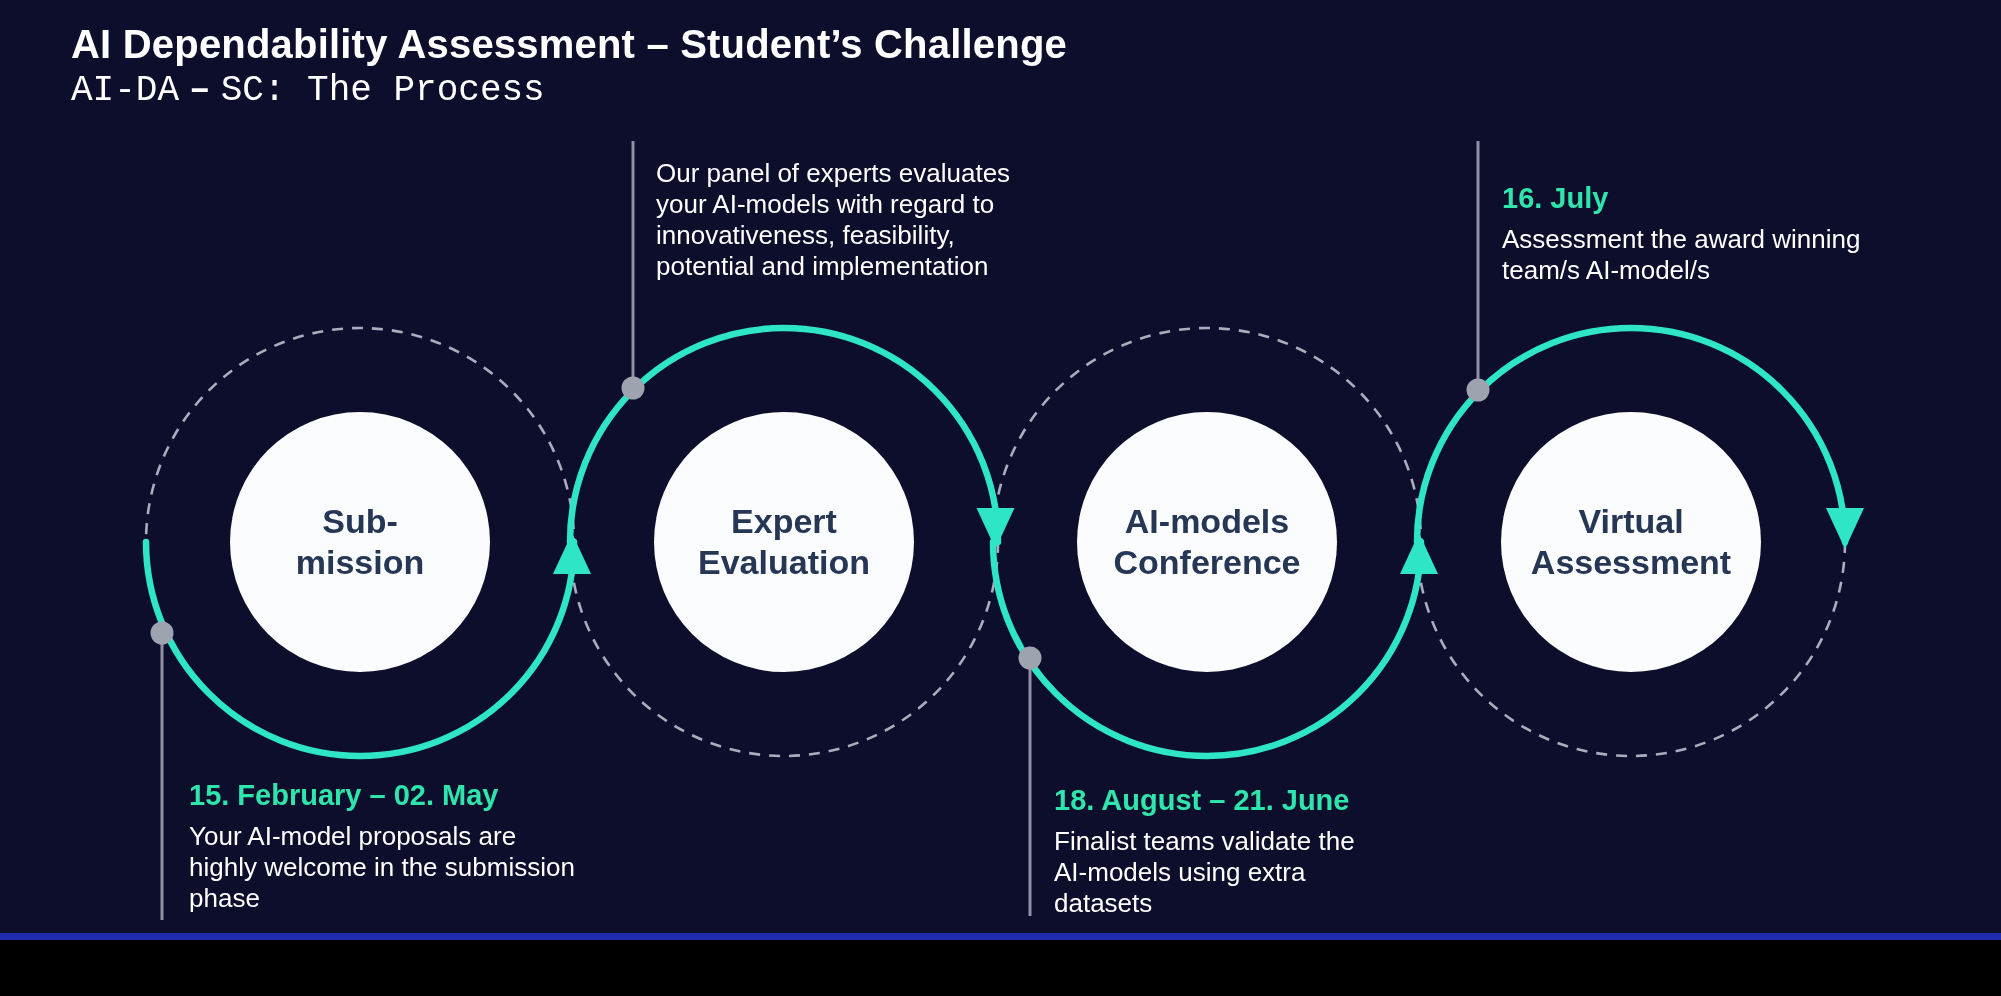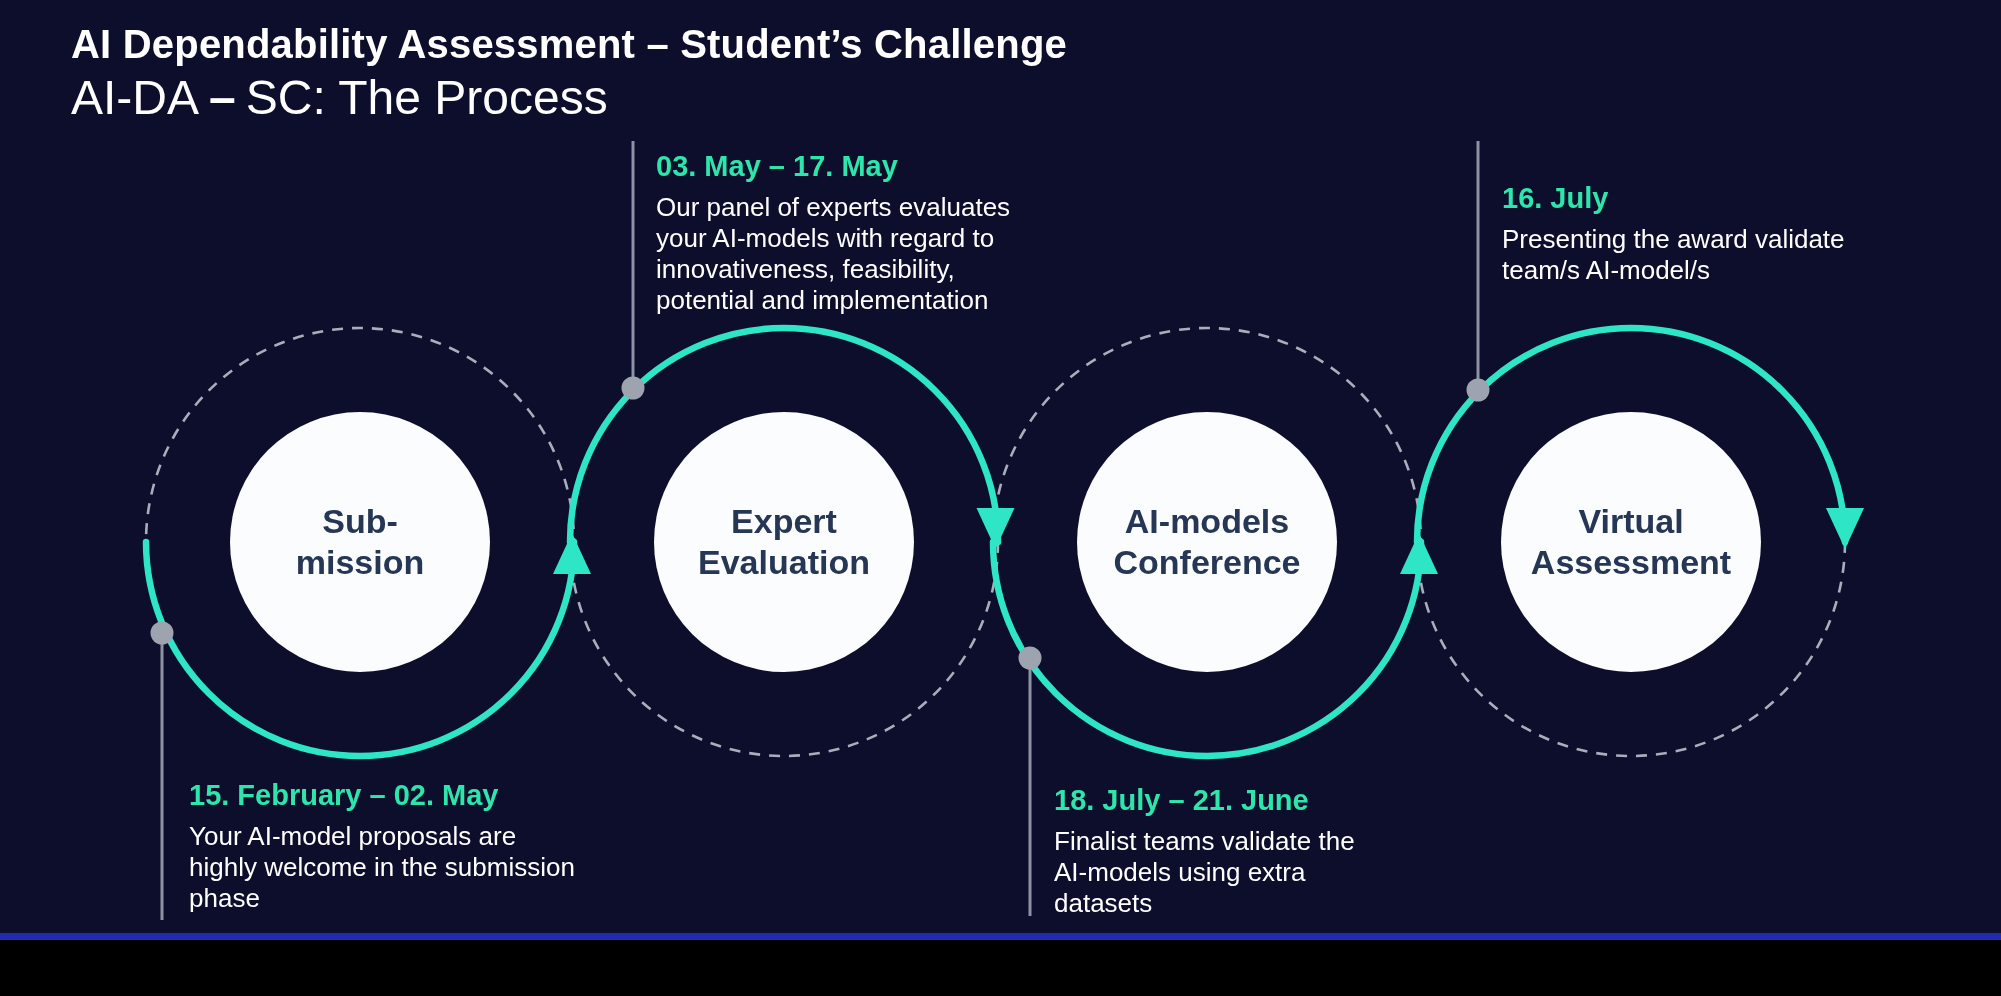--- a/index.html
+++ b/index.html
@@ -26,25 +26,26 @@
   }
   .header { position: absolute; left: 71px; top: 21px; }
   .header h1 {
     font-size: 40px;
     font-weight: 700;
     color: #FFFFFF;
     line-height: 1.18;
     letter-spacing: 0.2px;
   }
   .subtitle {
-    font-size: 48px;
+    font-size: 36px;
     font-weight: 400;
     color: #FFFFFF;
     line-height: 1.12;
     margin-top: 3px;
+    font-family: Liberation Mono, monospace;
   }
   .subtitle .dash { font-weight: 700; margin: 0 10px; }
   svg.diagram { position: absolute; left: 0; top: 0; z-index: 1; }
   .orbit {
     fill: none;
     stroke: var(--orbit-dash);
     stroke-width: 2.6;
     stroke-dasharray: 11 9;
   }
   .arc {
@@ -156,32 +157,31 @@
   <div class="stage-label pos-4">Virtual
 Assessment</div>
 
   <div class="annotation pos-1">
     <div class="date">15. February – 02. May</div>
     <div class="desc">Your AI-model proposals are
 highly welcome in the submission
 phase</div>
   </div>
   <div class="annotation pos-2">
-    <div class="date">03. May – 17. May</div>
     <div class="desc">Our panel of experts evaluates
 your AI-models with regard to
 innovativeness, feasibility,
 potential and implementation</div>
   </div>
   <div class="annotation pos-3">
-    <div class="date">18. July – 21. June</div>
+    <div class="date">18. August – 21. June</div>
     <div class="desc">Finalist teams validate the
 AI-models using extra
 datasets</div>
   </div>
   <div class="annotation pos-4">
     <div class="date">16. July</div>
-    <div class="desc">Presenting the award validate
+    <div class="desc">Assessment the award winning
 team/s AI-model/s</div>
   </div>
 
   <div class="bottom-bar"></div>
 </div>
 
 </body></html>

